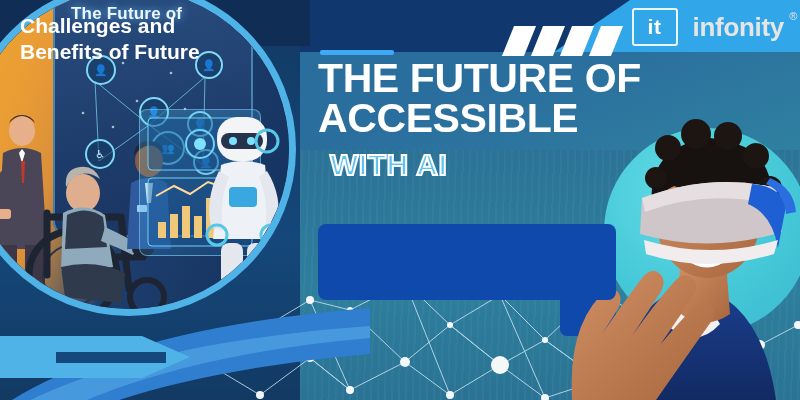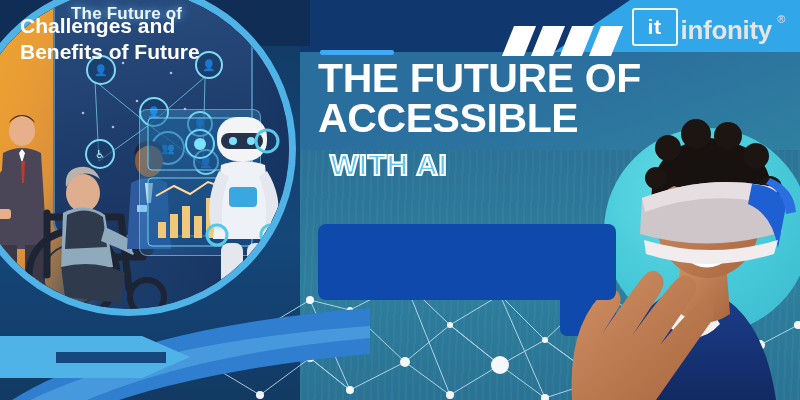--- a/index.html
+++ b/index.html
@@ -85,21 +85,21 @@
     -webkit-text-stroke:2px #ffffff;text-transform:uppercase;}
 
   
   .sub-box{position:absolute;left:318px;top:224px;width:298px;height:76px;
     background:#0f49ab;border-radius:8px;}
   .sub-text{position:absolute;left:20px;top:13px;width:268px;color:#fff;
     font-size:21px;font-weight:700;line-height:1.26;}
   .sub-text span{display:block;}
 
   
-  .logo{position:absolute;right:28px;top:8px;height:38px;display:flex;align-items:flex-end;gap:3px;}
+  .logo{position:absolute;right:16px;top:8px;height:38px;display:flex;align-items:center;gap:15px;}
   .logo-it{width:42px;height:34px;border:2px solid #eaf6ff;border-radius:3px;
     display:flex;align-items:center;justify-content:center;color:#fff;
     font-size:21px;font-weight:700;letter-spacing:.5px;}
   .logo-word{position:relative;color:#e5e5e5;font-size:26px;font-weight:700;letter-spacing:-.3px;}
   .logo-reg{position:absolute;right:-13px;top:-2px;font-size:11px;font-weight:400;}
 </style>
 </head>
 <body>
 
 <div id="banner">

